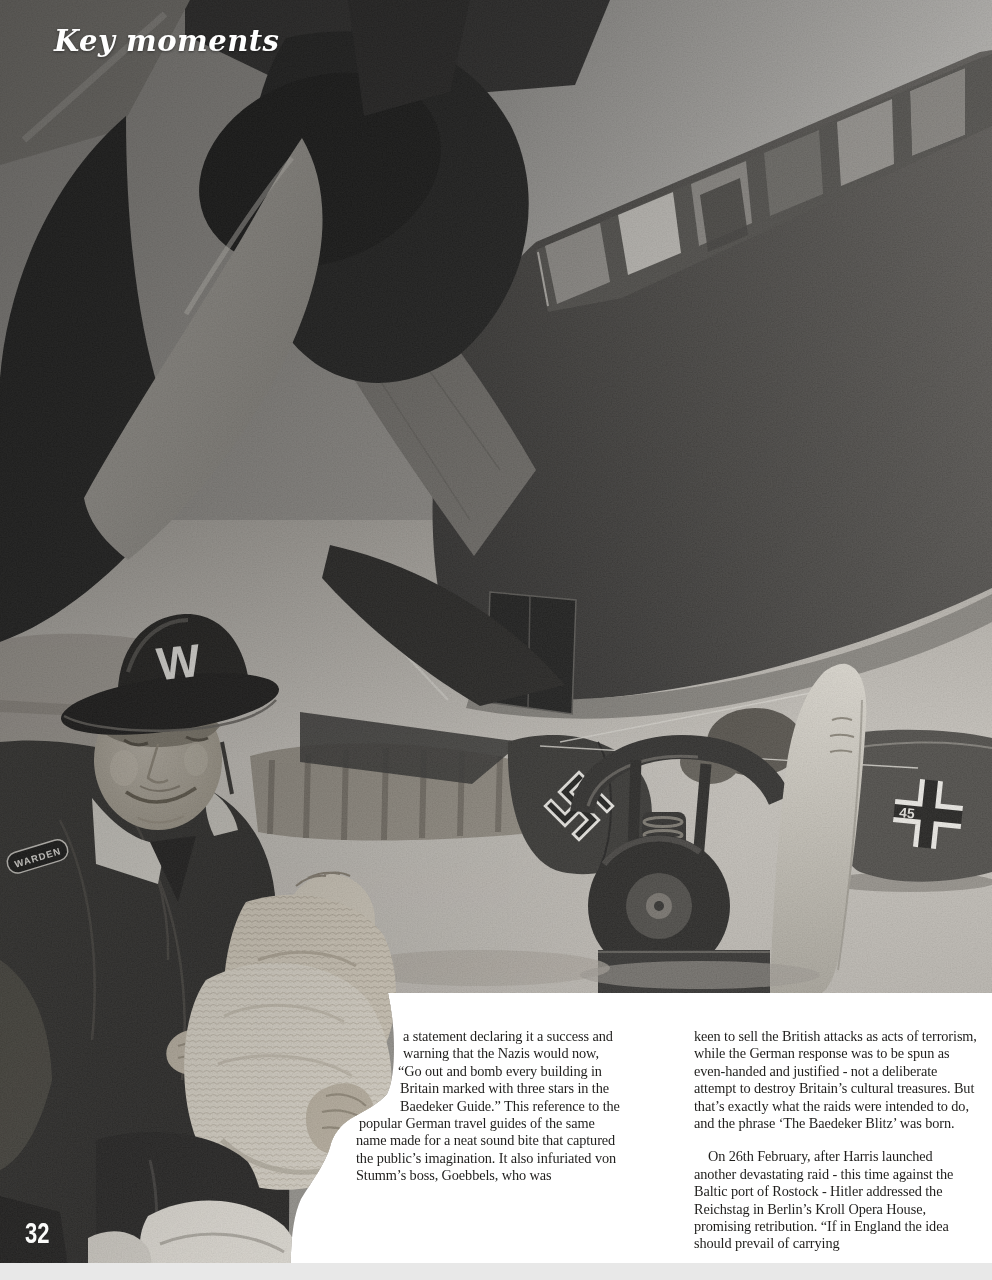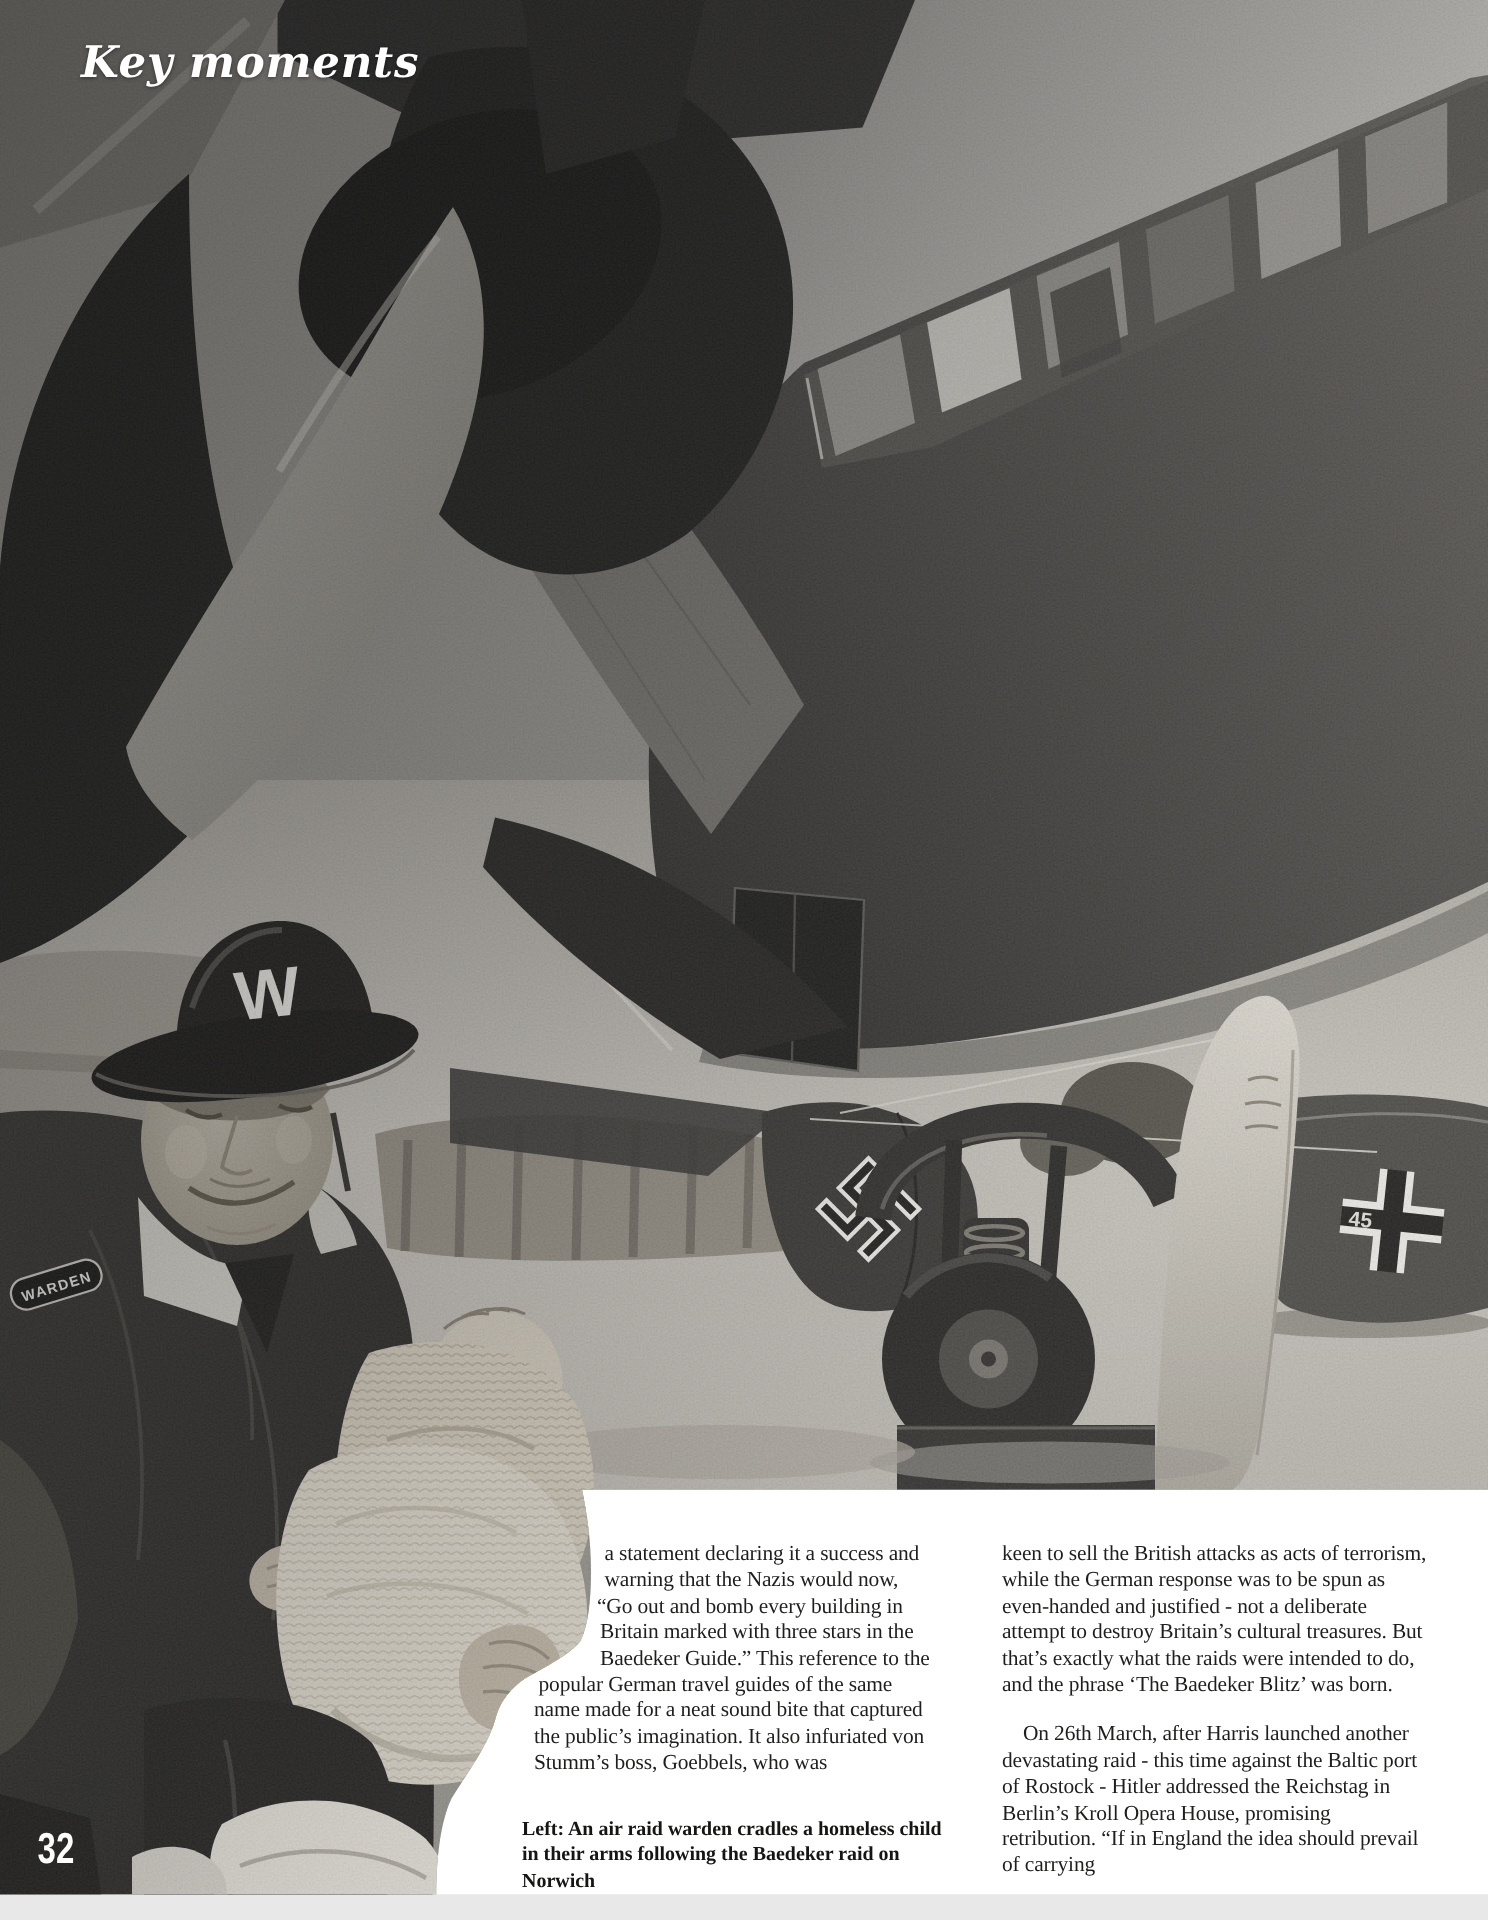--- a/index.html
+++ b/index.html
@@ -8,21 +8,21 @@
   .photo-wrap{position:absolute;left:0;top:0;width:992px;height:1280px;}
   .photo-wrap svg{display:block;}
   .kicker{position:absolute;left:54px;top:27px;margin:0;color:#ffffff;
           font:italic 700 29px/1 "DejaVu Serif",serif;letter-spacing:.5px;
           text-shadow:0 1px 3px rgba(0,0,0,.45);}
   .folio{position:absolute;left:25px;top:1219px;color:#fcfcfb;
          font:700 29px/1 "Liberation Sans",sans-serif;
          transform:scaleX(.76);transform-origin:left top;}
   .col{position:absolute;color:#1f1e1c;}
   .col-left{left:340px;top:1012px;width:296px;}
-  .col-right{left:652px;top:1012px;width:315px;}
+  .col-right{left:678px;top:1012px;width:315px;}
   .body{margin:16px;font-size:14.3px;line-height:17.4px;letter-spacing:-0.1px;}
   .sp{float:left;clear:left;height:17.4px;}
   .caption{clear:left;margin:25px 0 0 8px;width:286px;font-weight:700;
            font-size:13.3px;line-height:17.6px;color:#161513;}
   .indent{text-indent:14px;}
 </style>
 </head>
 <body>
 
 <div class="page">
@@ -313,21 +313,20 @@
 
   <div class="col col-left">
     <i class="sp" style="width:58px"></i>
     <i class="sp" style="width:63px"></i>
     <i class="sp" style="width:58px"></i>
     <i class="sp" style="width:57px"></i>
     <i class="sp" style="width:60px"></i>
     <i class="sp" style="width:19px"></i>
     <i class="sp" style="width:7px"></i>
     <p class="body">a statement declaring it a success and warning that the Nazis would now, “Go out and bomb every building in Britain marked with three stars in the Baedeker Guide.” This reference to the popular German travel guides of the same name made for a neat sound bite that captured the public’s imagination. It also infuriated von Stumm’s boss, Goebbels, who was</p>
-    <p class="caption">Left: An air raid warden cradles a homeless child in their arms following the Baedeker raid on Norwich</p>
   </div>
 
   <div class="col col-right">
     <p class="body">keen to sell the British attacks as acts of terrorism, while the German response was to be spun as even-handed and justified - not a deliberate attempt to destroy Britain’s cultural treasures. But that’s exactly what the raids were intended to do, and the phrase ‘The Baedeker Blitz’ was born.</p>
-    <p class="body indent">On 26th March, after Harris launched another devastating raid - this time against the Baltic port of Rostock - Hitler addressed the Reichstag in Berlin’s Kroll Opera House, promising retribution. “If in England the idea should prevail of carrying</p>
+    <p class="body indent">On 26th February, after Harris launched another devastating raid - this time against the Baltic port of Rostock - Hitler addressed the Reichstag in Berlin’s Kroll Opera House, promising retribution. “If in England the idea should prevail of carrying</p>
   </div>
 
 </div>
 
 </body></html>

